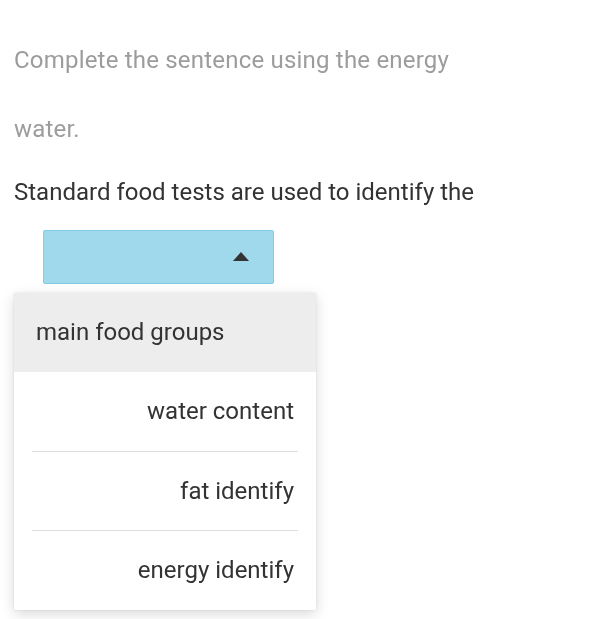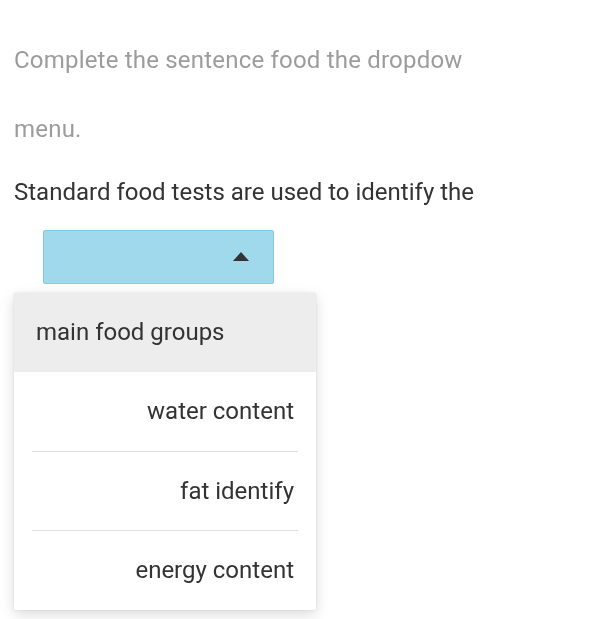--- a/index.html
+++ b/index.html
@@ -101,22 +101,22 @@
     }
     .opt-wrap .dropdown-option {
       margin: 0;
       padding: 22px 4px;
     }
   </style>
 </head>
 <body>
 
 <div class="instruction">
-  <span>Complete the sentence food the dropdow</span><br>
-  <span>menu.</span>
+  <span>Complete the sentence using the energy</span><br>
+  <span>water.</span>
 </div>
 
 <div class="sentence-area">
   <div class="sentence-text">Standard food tests are used to identify the</div>
   <div class="inline-row">
     <div class="dropdown-container">
       <div class="dropdown-button">
         <span class="dropdown-arrow"></span>
       </div>
       <div class="dropdown-menu">
@@ -124,19 +124,19 @@
           <span>main food groups</span>
         </div>
         <div class="opt-wrap">
           <div class="dropdown-option">
             <span>water content</span>
           </div>
           <div class="dropdown-option">
             <span>fat identify</span>
           </div>
           <div class="dropdown-option last">
-            <span>energy content</span>
+            <span>energy identify</span>
           </div>
         </div>
       </div>
     </div>
   </div>
 </div>
 
 </body></html>

